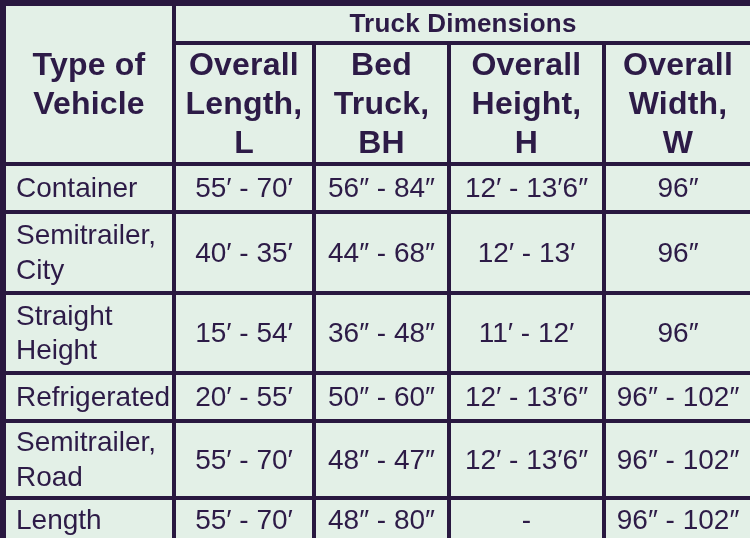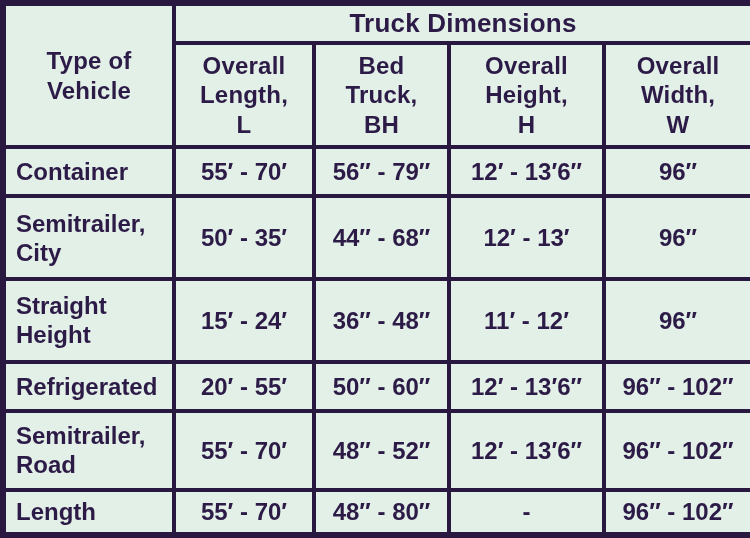--- a/index.html
+++ b/index.html
@@ -21,31 +21,31 @@
   .dim-table th, .dim-table td {
     border: 4px solid #291840;
     color: #2d1b47;
     white-space: pre-line;
     vertical-align: middle;
     text-align: center;
     line-height: 1.22;
   }
   .dim-table th {
     font-weight: bold;
-    font-size: 24px;
+    font-size: 32px;
     letter-spacing: 0.2px;
   }
   th.group-header {
     font-size: 26px;
     height: 40px;
   }
   tr.subheader-row th { height: 104px; }
   .dim-table td {
-    font-size: 24px;
-    font-weight: bold;
+    font-size: 28px;
+    font-weight: normal;
   }
   td.vehicle-cell {
     text-align: left;
     padding-left: 10px;
   }
   tr.row-1 { height: 48px; }
   tr.row-2 { height: 81px; }
   tr.row-3 { height: 80px; }
   tr.row-4 { height: 48px; }
   tr.row-5 { height: 77px; }
@@ -80,52 +80,52 @@
 H</th>
       <th>Overall
 Width,
 W</th>
     </tr>
   </thead>
   <tbody>
     <tr class="row-1">
       <td class="vehicle-cell">Container</td>
       <td>55′ - 70′</td>
-      <td>56″ - 79″</td>
+      <td>56″ - 84″</td>
       <td>12′ - 13′6″</td>
       <td>96″</td>
     </tr>
     <tr class="row-2">
       <td class="vehicle-cell">Semitrailer,
 City</td>
-      <td>50′ - 35′</td>
+      <td>40′ - 35′</td>
       <td>44″ - 68″</td>
       <td>12′ - 13′</td>
       <td>96″</td>
     </tr>
     <tr class="row-3">
       <td class="vehicle-cell">Straight
 Height</td>
-      <td>15′ - 24′</td>
+      <td>15′ - 54′</td>
       <td>36″ - 48″</td>
       <td>11′ - 12′</td>
       <td>96″</td>
     </tr>
     <tr class="row-4">
       <td class="vehicle-cell">Refrigerated</td>
       <td>20′ - 55′</td>
       <td>50″ - 60″</td>
       <td>12′ - 13′6″</td>
       <td>96″ - 102″</td>
     </tr>
     <tr class="row-5">
       <td class="vehicle-cell">Semitrailer,
 Road</td>
       <td>55′ - 70′</td>
-      <td>48″ - 52″</td>
+      <td>48″ - 47″</td>
       <td>12′ - 13′6″</td>
       <td>96″ - 102″</td>
     </tr>
     <tr class="row-6">
       <td class="vehicle-cell">Length</td>
       <td>55′ - 70′</td>
       <td>48″ - 80″</td>
       <td>-</td>
       <td>96″ - 102″</td>
     </tr>

